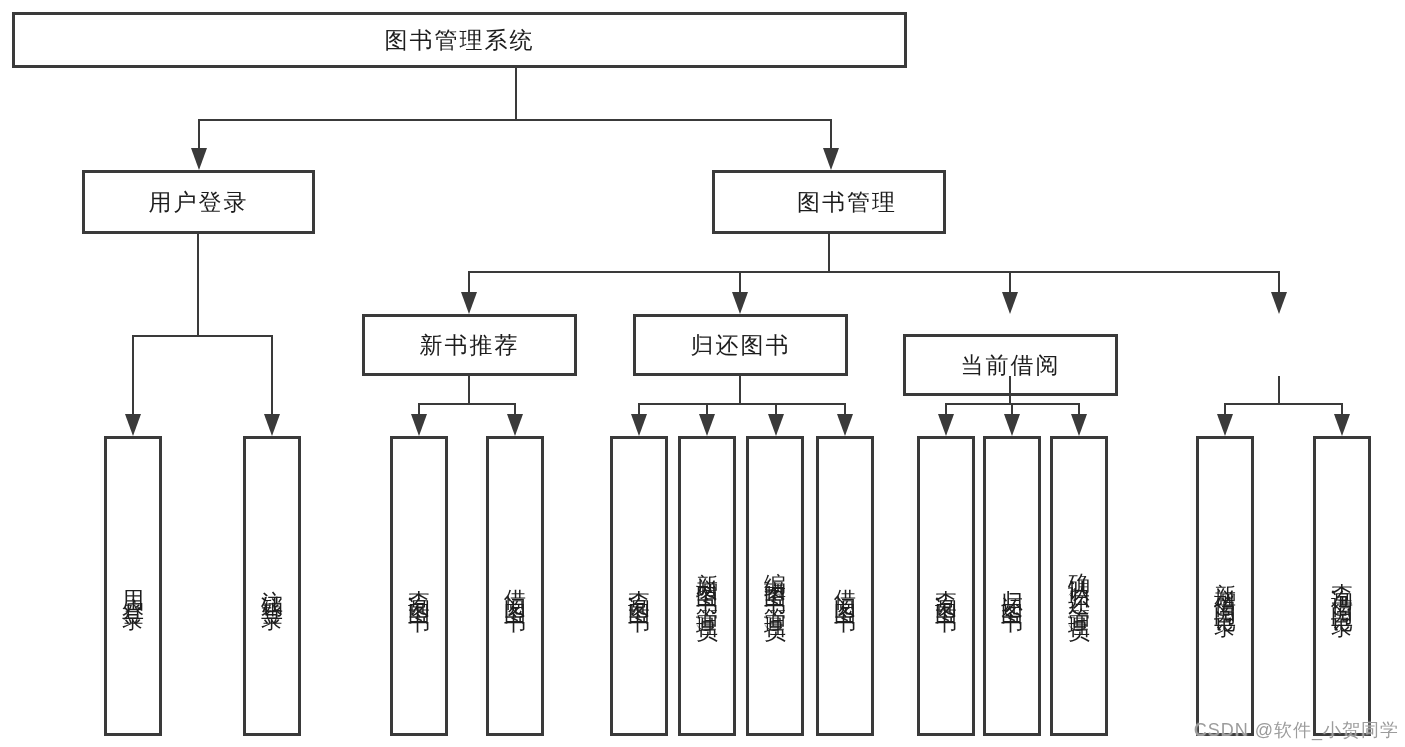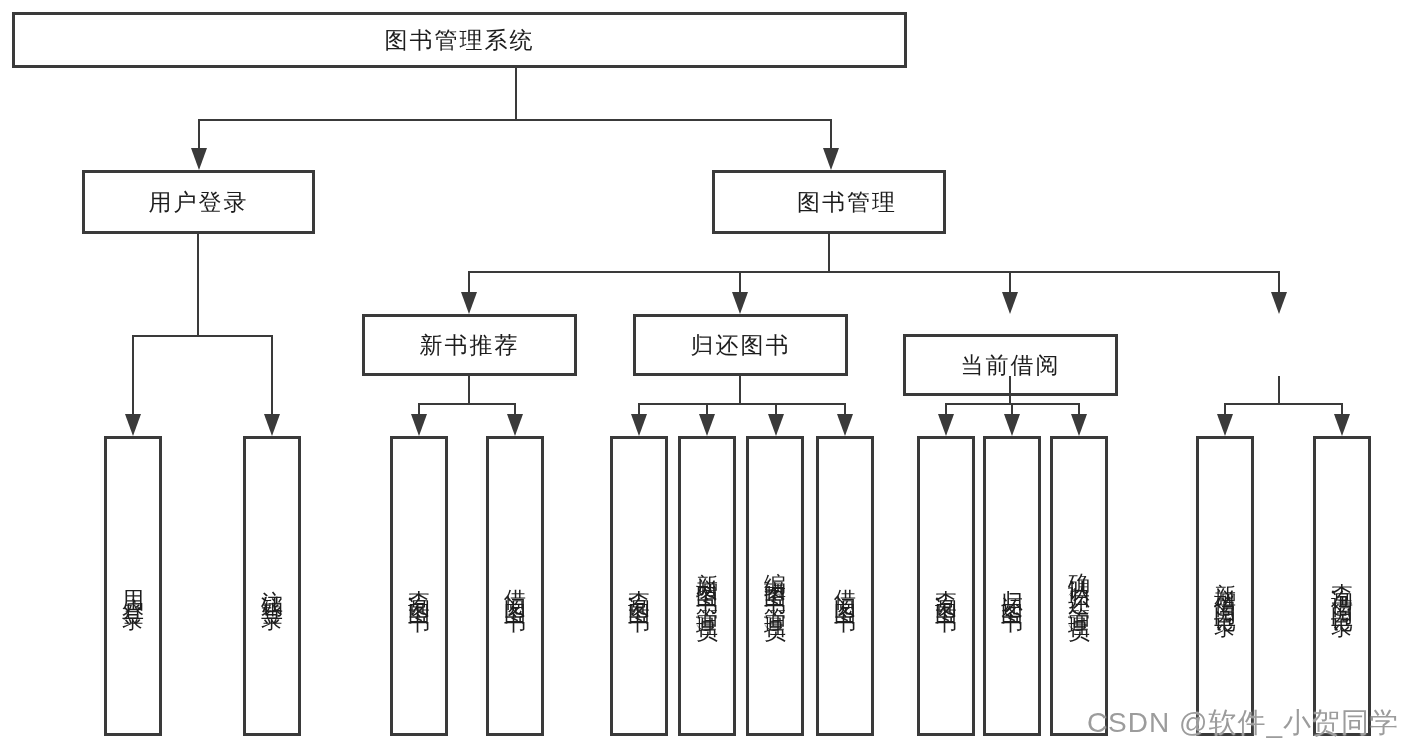--- a/index.html
+++ b/index.html
@@ -38,21 +38,21 @@
     width:0; height:0;
     border-left:8px solid transparent;
     border-right:8px solid transparent;
     border-top:22px solid #3a3a3a;
   }
 
   .watermark {
     position:absolute;
     right:6px;
     bottom:5px;
-    font-size:28px;
+    font-size:18px;
     color:#9c9c9c;
     letter-spacing:1px;
     text-shadow:0 0 2px #ffffff;
     white-space:nowrap;
     margin-left:28px;
   }
 </style>
 </head>
 <body>
 

